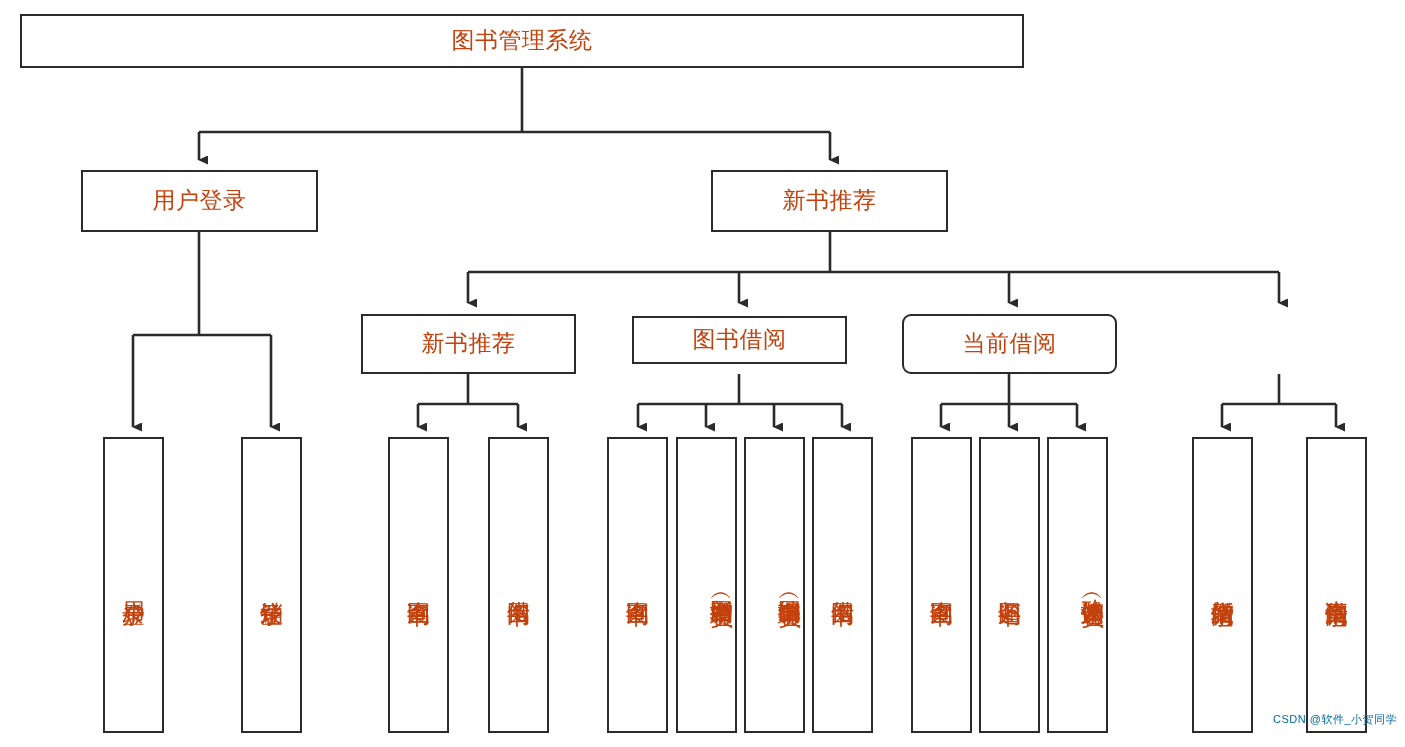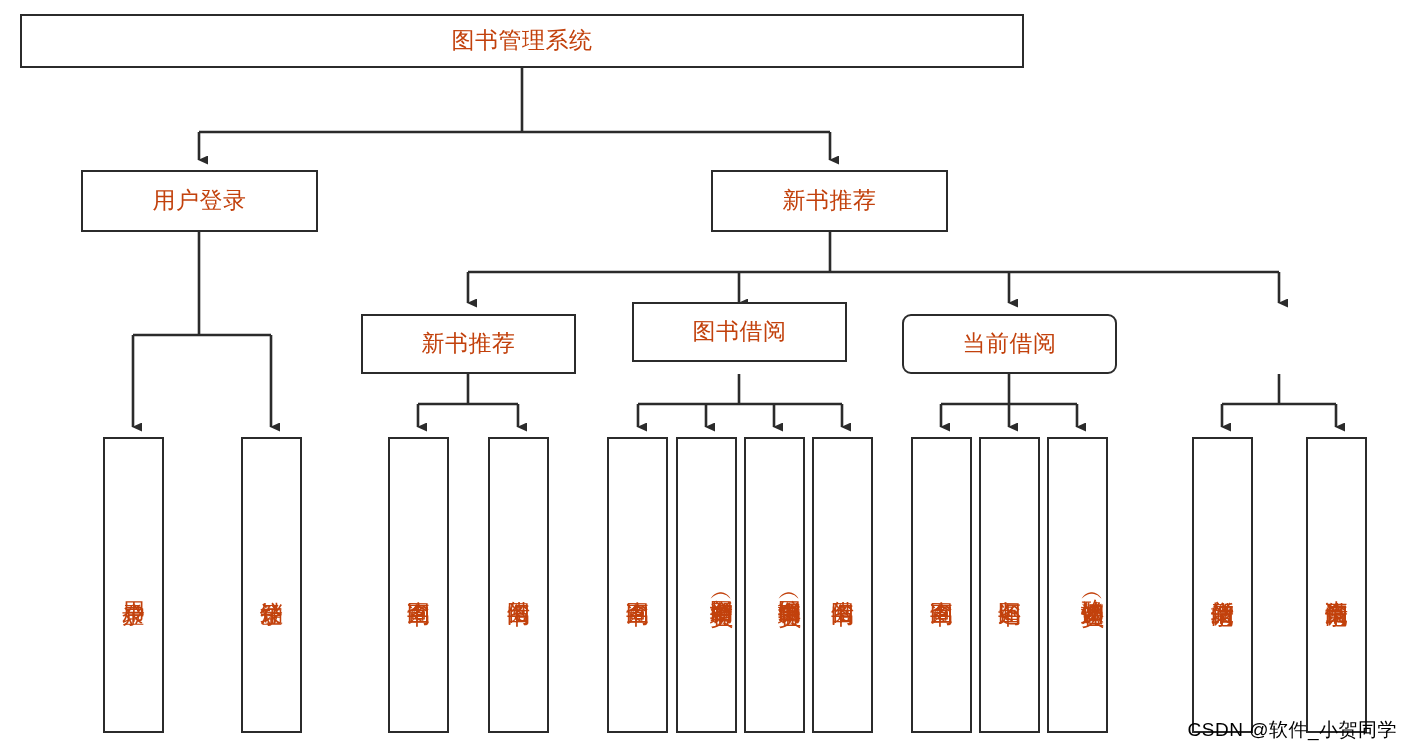--- a/index.html
+++ b/index.html
@@ -55,23 +55,23 @@
     align-items: flex-start;
   }
   .node-v .vtext {
     writing-mode: vertical-rl;
     text-orientation: upright;
     display: block;
   }
   .watermark {
     position: absolute;
     right: 8px;
-    bottom: 4px;
-    font-size: 19px;
-    color: #000000;
+    bottom: 20px;
+    font-size: 11px;
+    color: #0369a1;
     white-space: nowrap;
     letter-spacing: 0.5px;
   }
 </style>
 </head>
 <body>
 
 <div id="diagram-root">
 
   <svg class="connectors" viewBox="0 0 1405 747">
@@ -133,21 +133,21 @@
   </div>
 
   <div class="node node-h" style="left:711px; top:170px; width:237px; height:62px;">
     <span>新书推荐</span>
   </div>
 
   <div class="node node-h" style="left:361px; top:314px; width:215px; height:60px;">
     <span>新书推荐</span>
   </div>
 
-  <div class="node node-h" style="left:632px; top:302px; width:215px; height:60px;">
+  <div class="node node-h" style="left:632px; top:316px; width:215px; height:48px;">
     <span>图书借阅</span>
   </div>
 
   <div class="node node-h" style="left:902px; top:314px; width:215px; height:60px;border-radius:9px;">
     <span>当前借阅</span>
   </div>
 
 
   <div class="node node-v" style="left:103px; top:437px; width:61px; height:296px;">
     <span class="vtext">用户登录</span>

